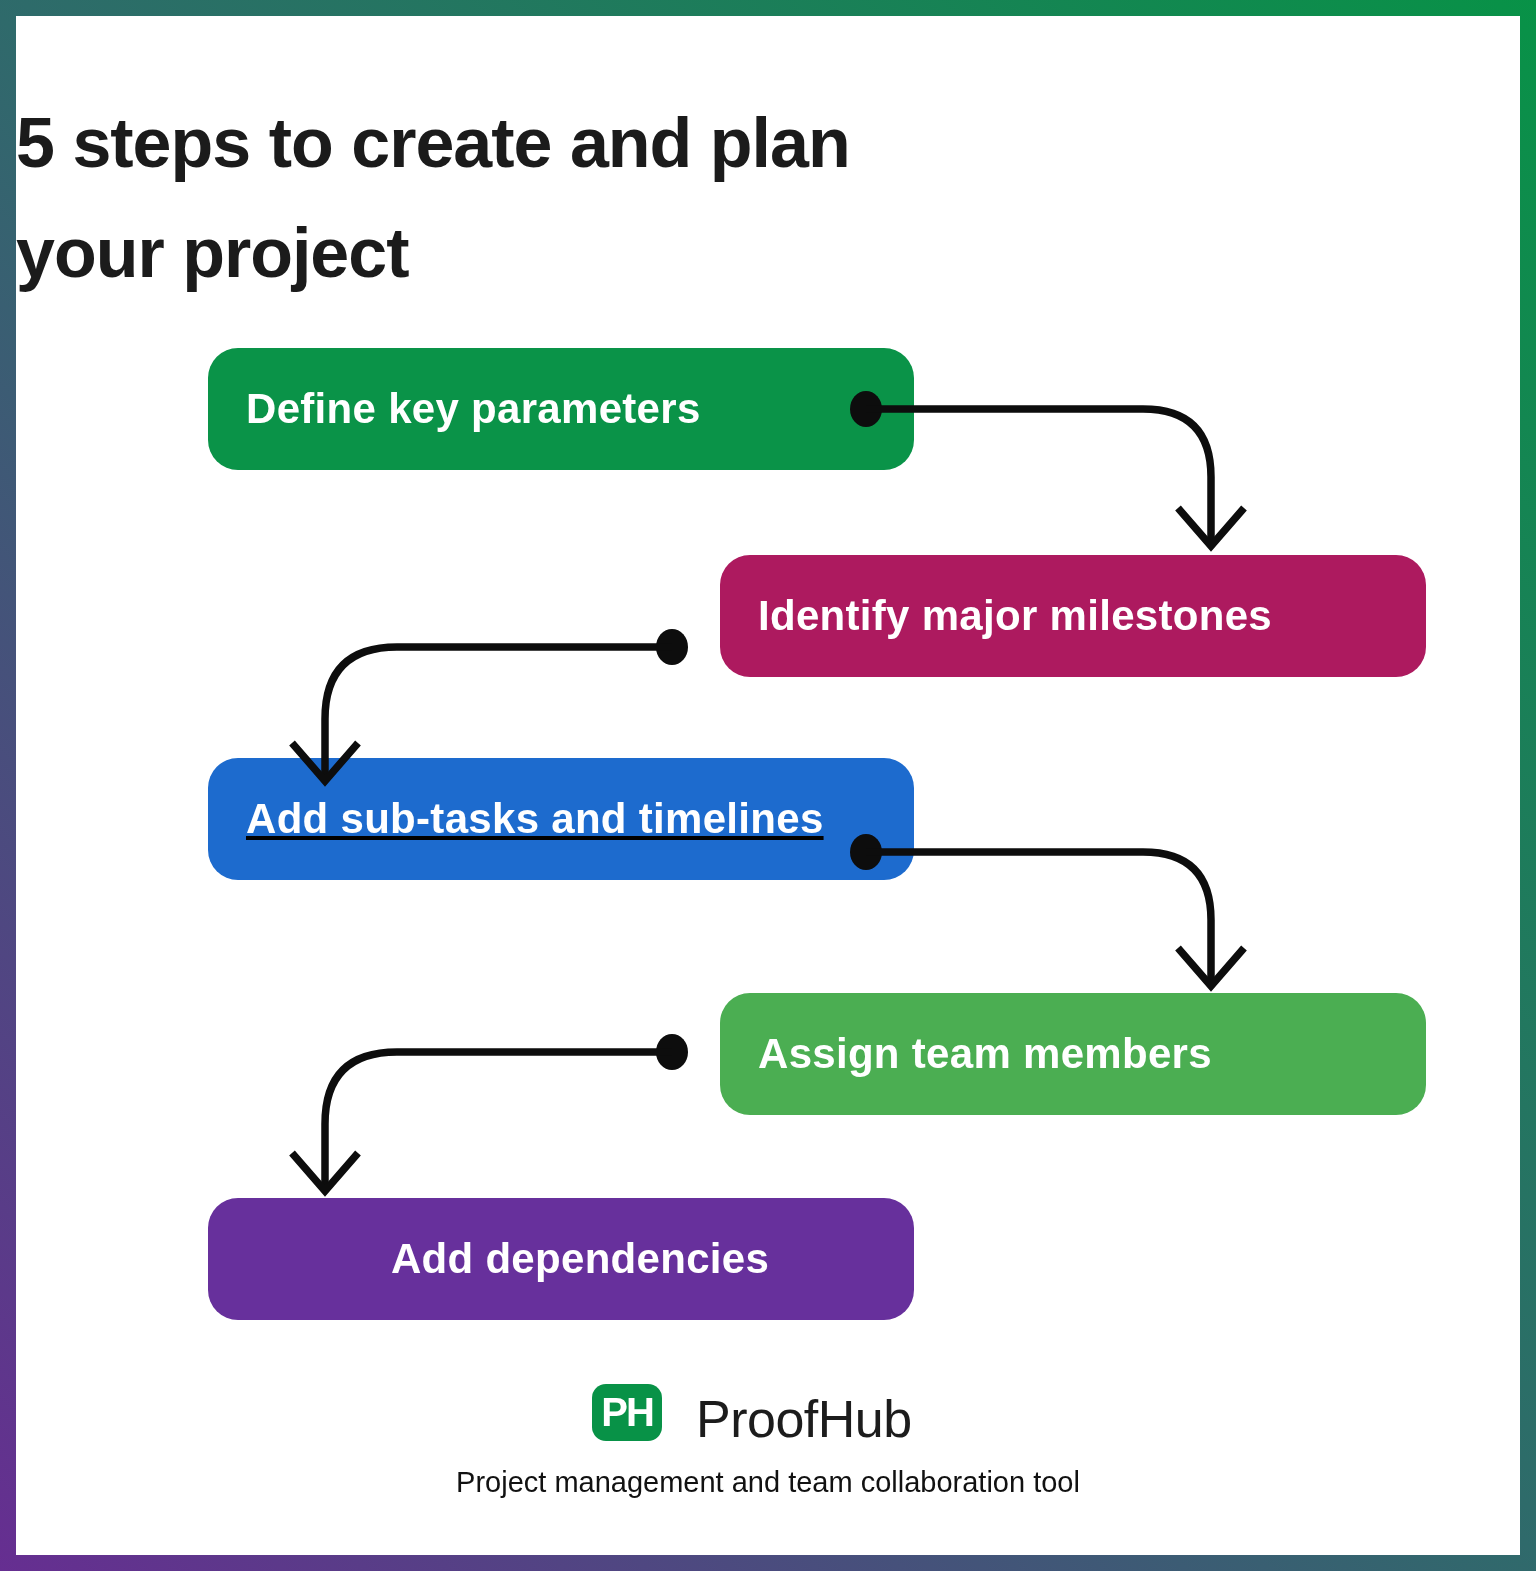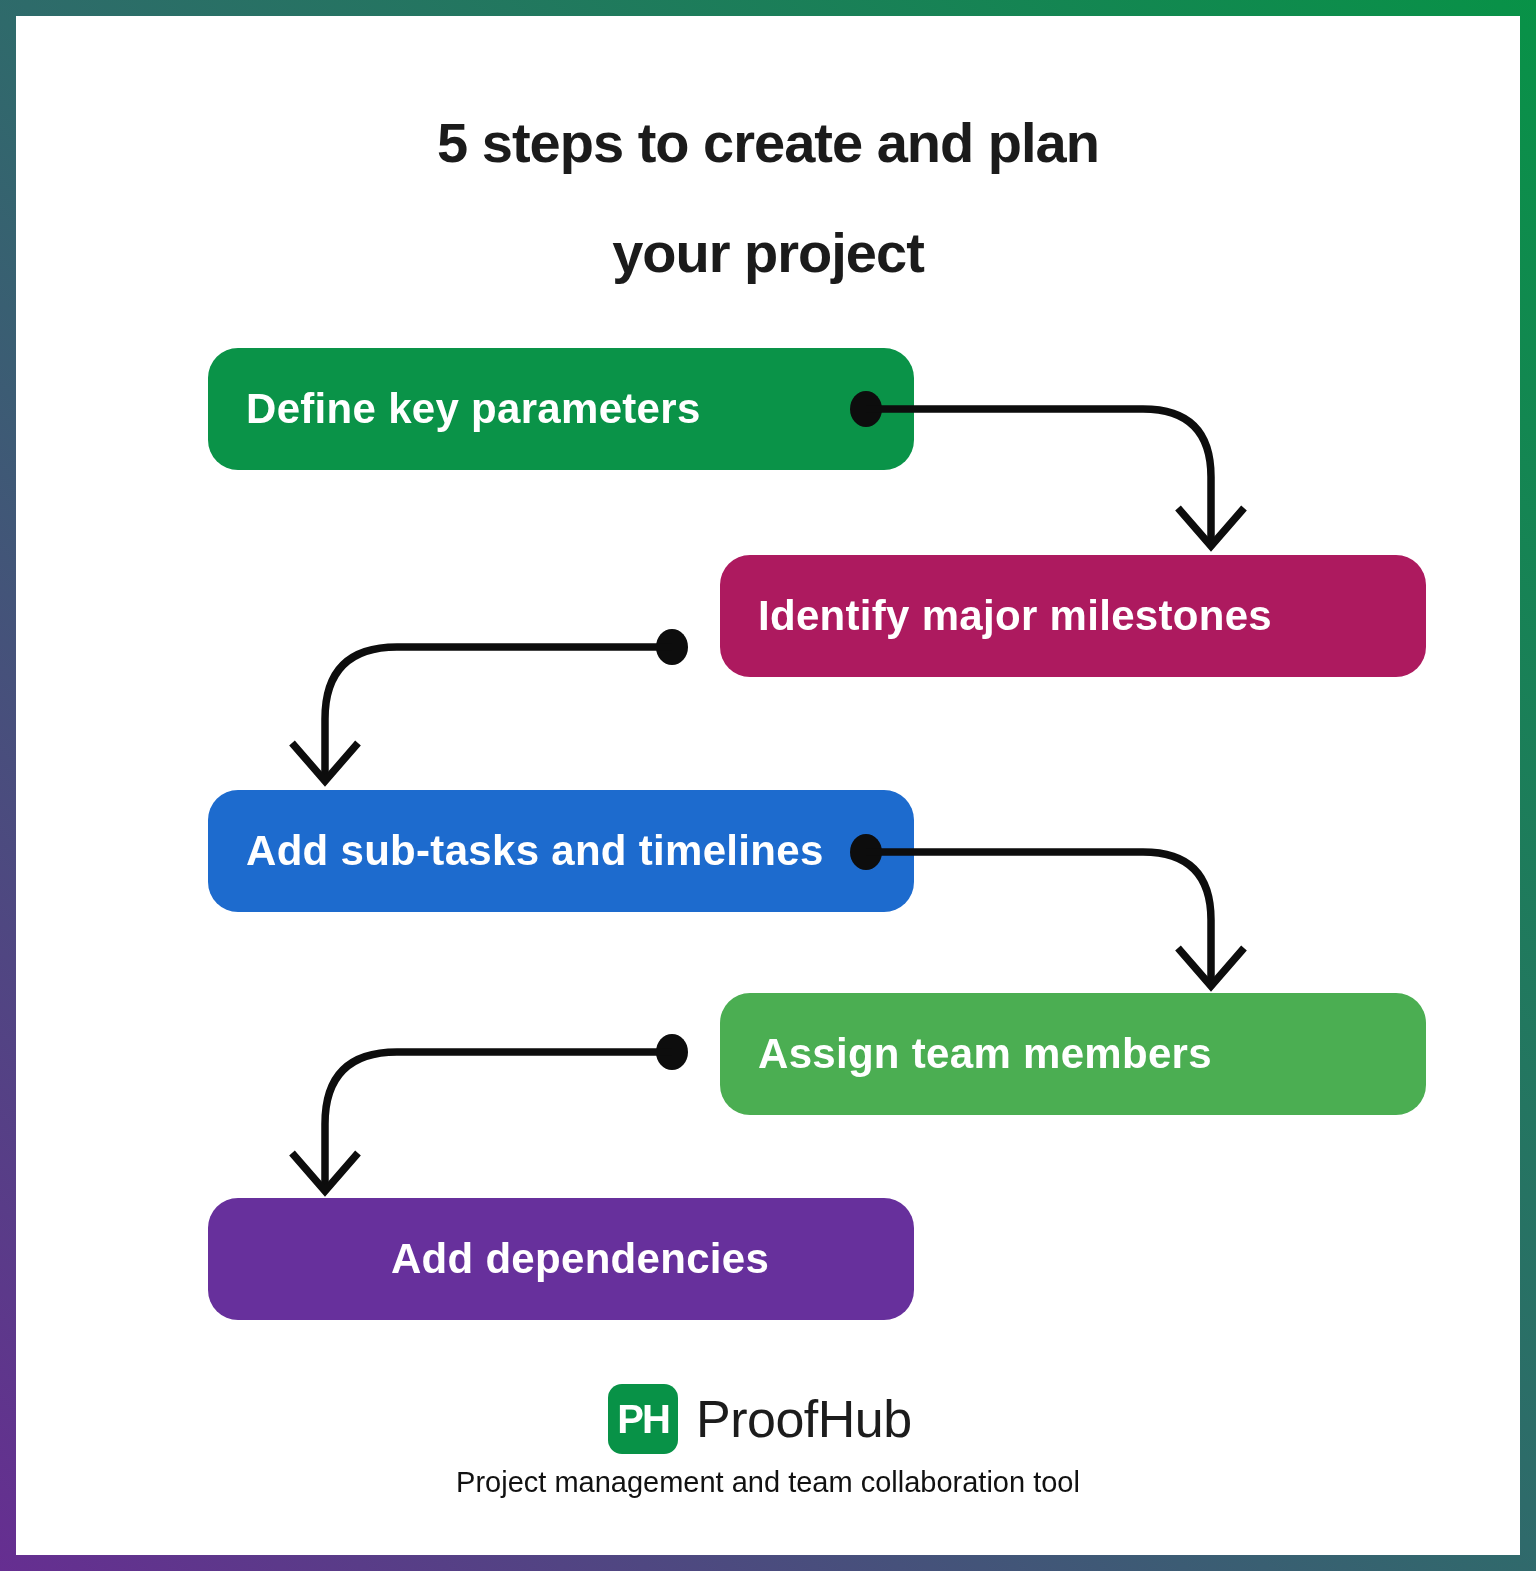--- a/index.html
+++ b/index.html
@@ -14,23 +14,22 @@
     overflow: hidden;
   }
   .inner {
     position: absolute;
     inset: 16px;
     background: #ffffff;
   }
   .title {
     position: absolute;
     left: 0; right: 0; top: 72px;
-    text-align: center;
     color: #1b1b1b;
-    font-size: 56px;
+    font-size: 70px;
     font-weight: 800;
     letter-spacing: -1px;
     line-height: 110px;
   }
   .step {
     position: absolute;
     width: 706px; height: 122px;
     border-radius: 30px;
     display: flex;
     align-items: center;
@@ -40,38 +39,38 @@
   }
   .step .label {
     color: #ffffff;
     font-size: 42px;
     font-weight: 600;
     letter-spacing: 0.3px;
     white-space: nowrap;
   }
   .step-1 { left: 160px; top: 348px; }
   .step-2 { left: 672px; top: 555px; }
-  .step-3 { left: 160px; top: 790px; }
+  .step-3 { left: 160px; top: 758px; text-decoration: underline; }
   .step-4 { left: 672px; top: 993px; }
   .step-5 { left: 160px; top: 1198px; justify-content: center; }
   svg.connectors {
     position: absolute;
     left: 0; top: 0;
     width: 1536px; height: 1571px;
     pointer-events: none;
   }
   svg.connectors path {
     fill: none;
     stroke-width: 7.5;
     stroke-linejoin: miter;
   }
   .logo-badge {
     position: absolute;
-    left: 608px; top: 1384px;
-    width: 70px; height: 70px;
+    left: 592px; top: 1384px;
+    width: 70px; height: 57px;
     border-radius: 14px;
     display: flex;
     align-items: center;
     justify-content: center;
     color: #ffffff;
     font-size: 40px;
     font-weight: 800;
     letter-spacing: -2px;
   }
   .brand {

